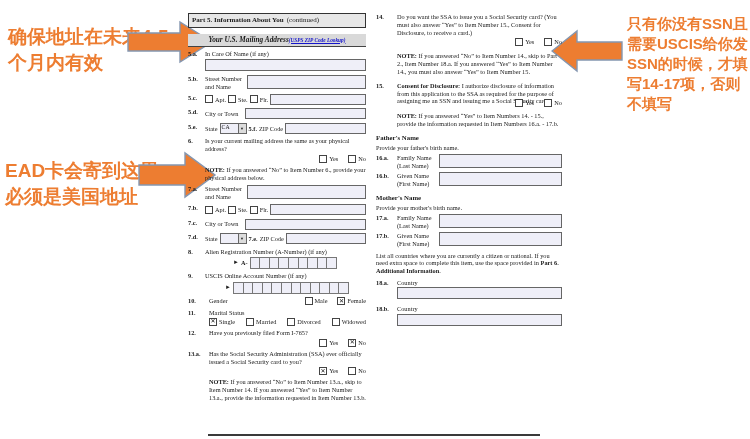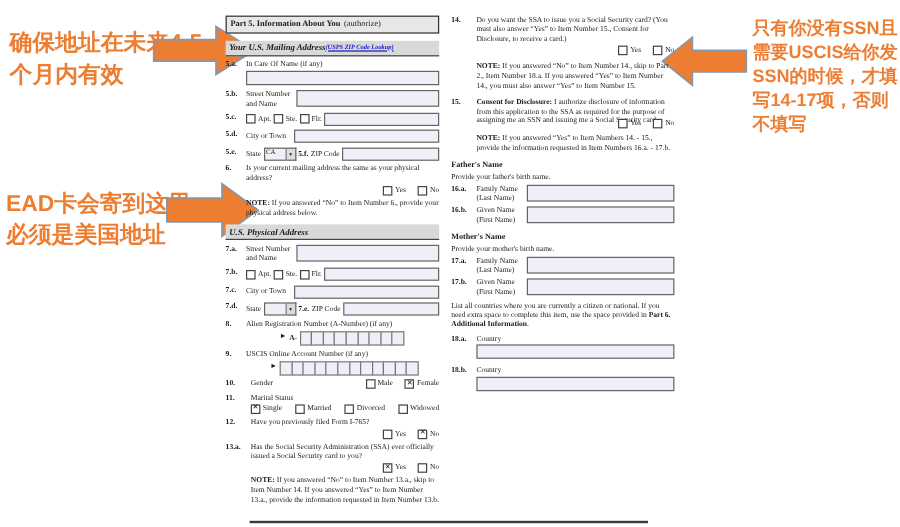--- a/index.html
+++ b/index.html
@@ -13,21 +13,21 @@
   .ann3{left:627px;top:14px;width:121px;font-size:15px;line-height:1.33;}
   .arrow{position:absolute;}
 
   
   .col{position:absolute;top:0;display:flex;flex-direction:column;font-size:6.3px;line-height:1.25;}
   .col-left{left:188px;width:178px;}
   .col-right{left:376px;width:186px;}
 
   .part2{display:flex;gap:3px;border:1px solid #333;background:#E7E7E7;padding:2px 3px;margin-top:13px;font-size:7px;align-items:baseline;}
   .part2 b{white-space:nowrap;}
-  .sec{background:var(--secbg,#D9D9D9);border-bottom:1px solid #444;font-weight:bold;font-style:italic;font-size:7.3px;padding:1.5px 3px;margin-top:6px;display:flex;justify-content:flex-start;align-items:center;}
+  .sec{background:var(--secbg,#D9D9D9);border-bottom:1px solid #444;font-weight:bold;font-style:italic;font-size:7.3px;padding:1.5px 3px;margin-top:6px;display:flex;justify-content:center;align-items:center;}
   .sec .link{font-size:5.3px;color:var(--link,#1515CC);text-decoration:underline;font-style:italic;white-space:nowrap;}
 
   .item{display:flex;gap:2px;margin-top:3.5px;}
   .num{font-weight:bold;min-width:15px;flex:none;}
   .num.wide{min-width:19px;}
   .body{flex:1;min-width:0;}
   .lab{margin-bottom:1px;}
   .row{display:flex;align-items:center;gap:2px;}
   .field{background:var(--field,#EFEFF8);border:1px solid #666;height:9px;flex:1;min-width:10px;}
   .field.tall{height:10px;}
@@ -64,21 +64,21 @@
     <polygon points="1,15 47,15 47,3 77,25 47,47 47,35 1,35" fill="#ED7D31" stroke="#8496B0" stroke-width="1.4"></polygon>
   </svg>
   <svg class="arrow" style="left:551px;top:28px;" width="72" height="46" viewBox="0 0 72 46">
     <polygon points="71,14 26,14 26,3 1,23 26,43 26,32 71,32" fill="#ED7D31" stroke="#8496B0" stroke-width="1.4"></polygon>
   </svg>
 
   <div class="col col-left">
 
     <div class="part2">
       <b>Part 5.  Information About You</b>
-      <span>(authorize)</span>
+      <span>(continued)</span>
     </div>
 
     <div class="sec">
       <span>Your U.S. Mailing Address</span>
       <span class="link">(USPS ZIP Code Lookup)</span>
     </div>
 
     <div class="item">
       <span class="num">5.a.</span>
       <div class="body">
@@ -150,23 +150,20 @@
               <span>No</span>
             </span>
         </div>
       </div>
     </div>
 
     <div class="note">
       <b>NOTE:</b><span>  If you answered “No” to Item Number 6., provide your physical address below.</span>
     </div>
 
-    <div class="sec">
-      <span>U.S. Physical Address</span>
-    </div>
 
     <div class="item">
       <span class="num">7.a.</span>
       <div class="row" style="flex:1;align-items:flex-start;">
         <span style="width:40px;flex:none;">Street Number and Name</span>
         <div class="field" style="height:12px;"></div>
       </div>
     </div>
 
     <div class="item">

